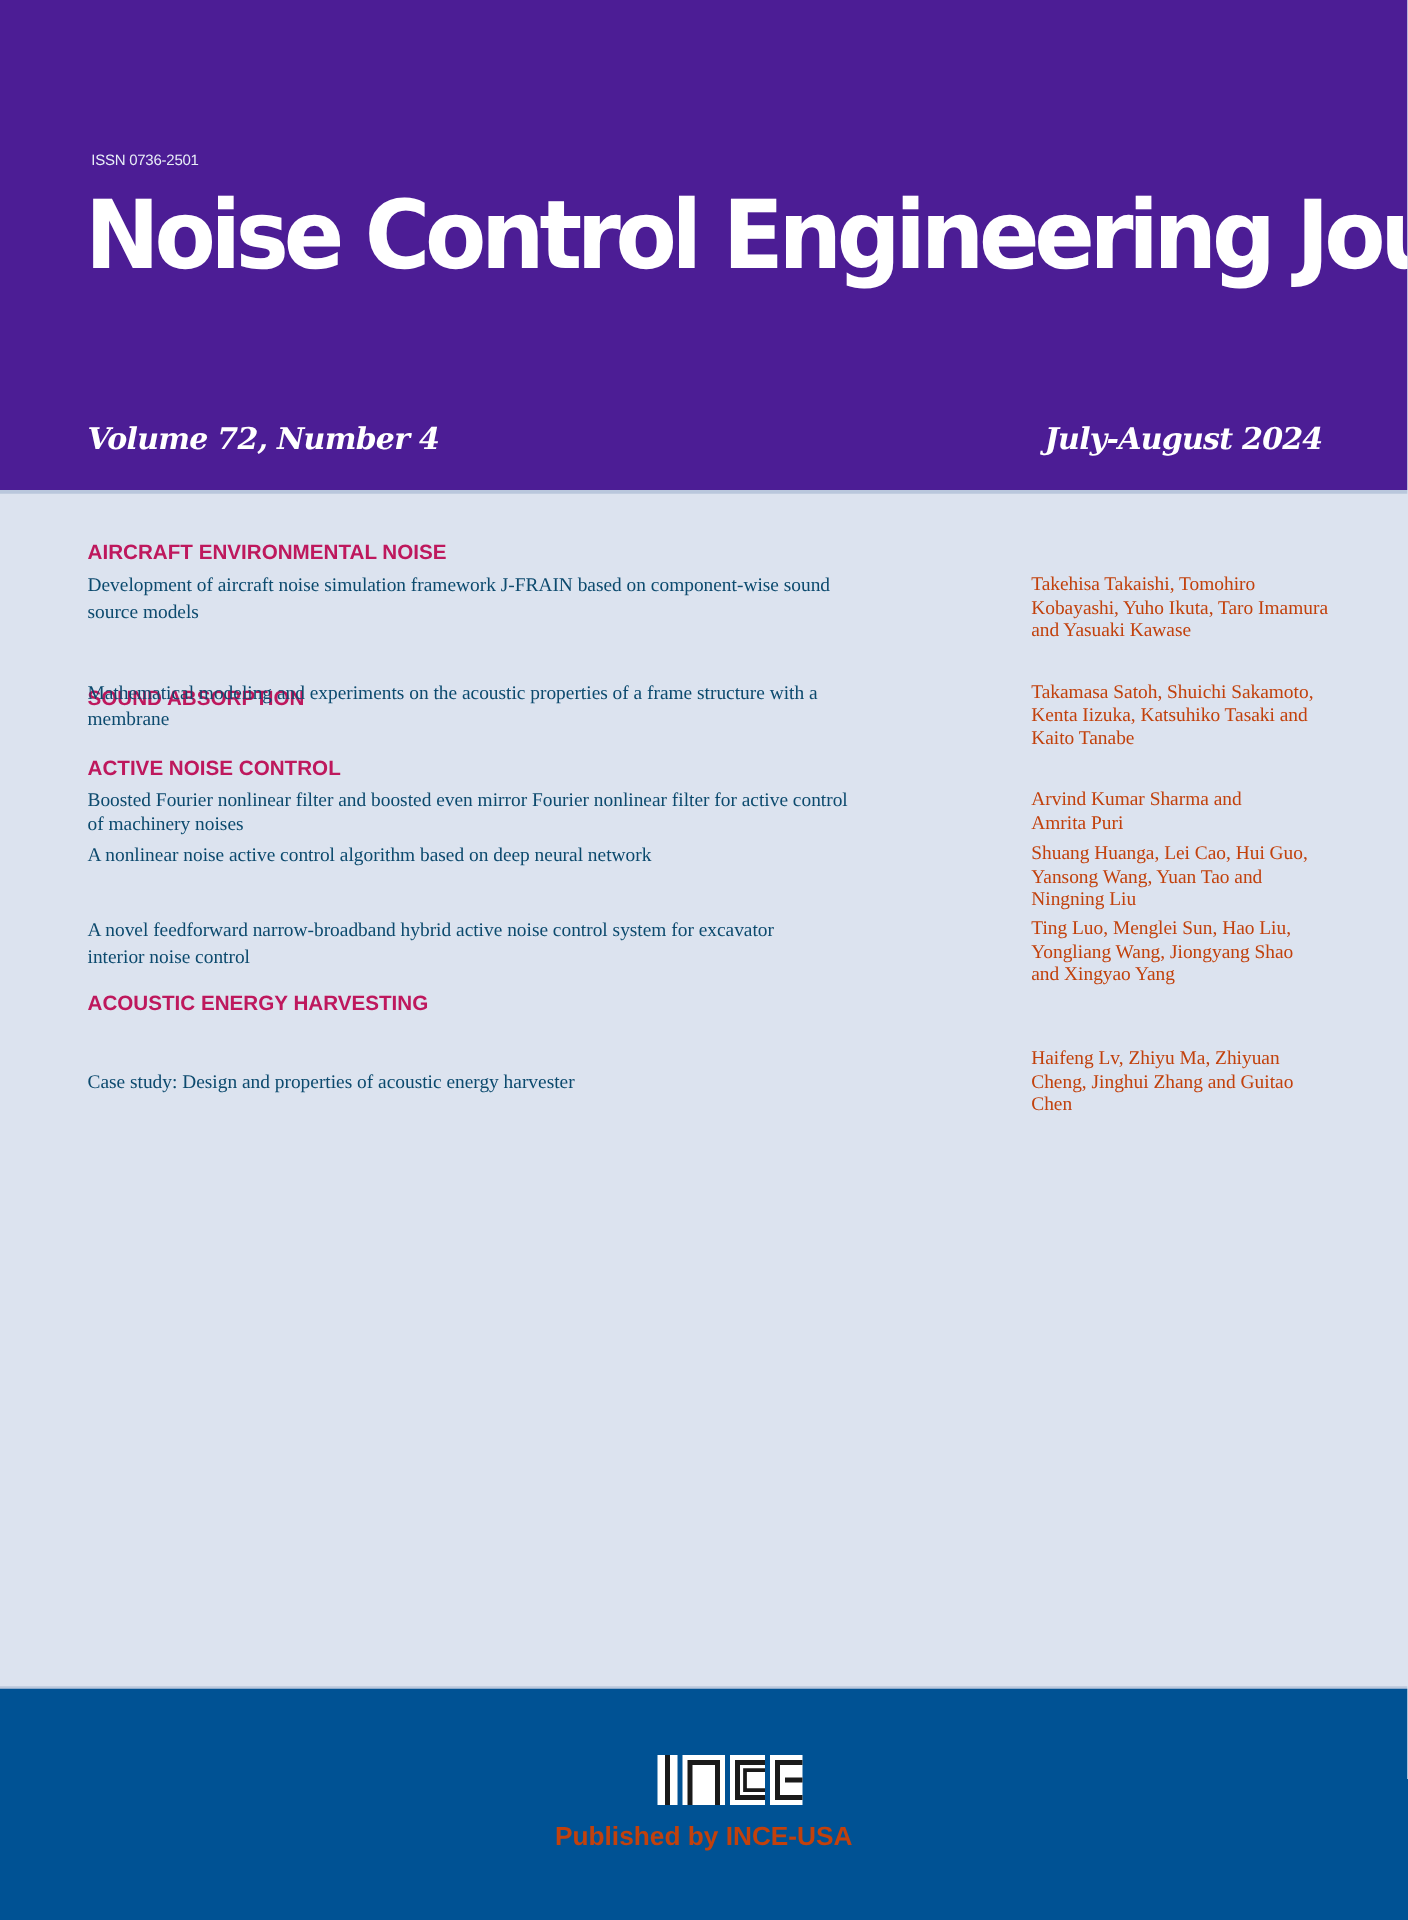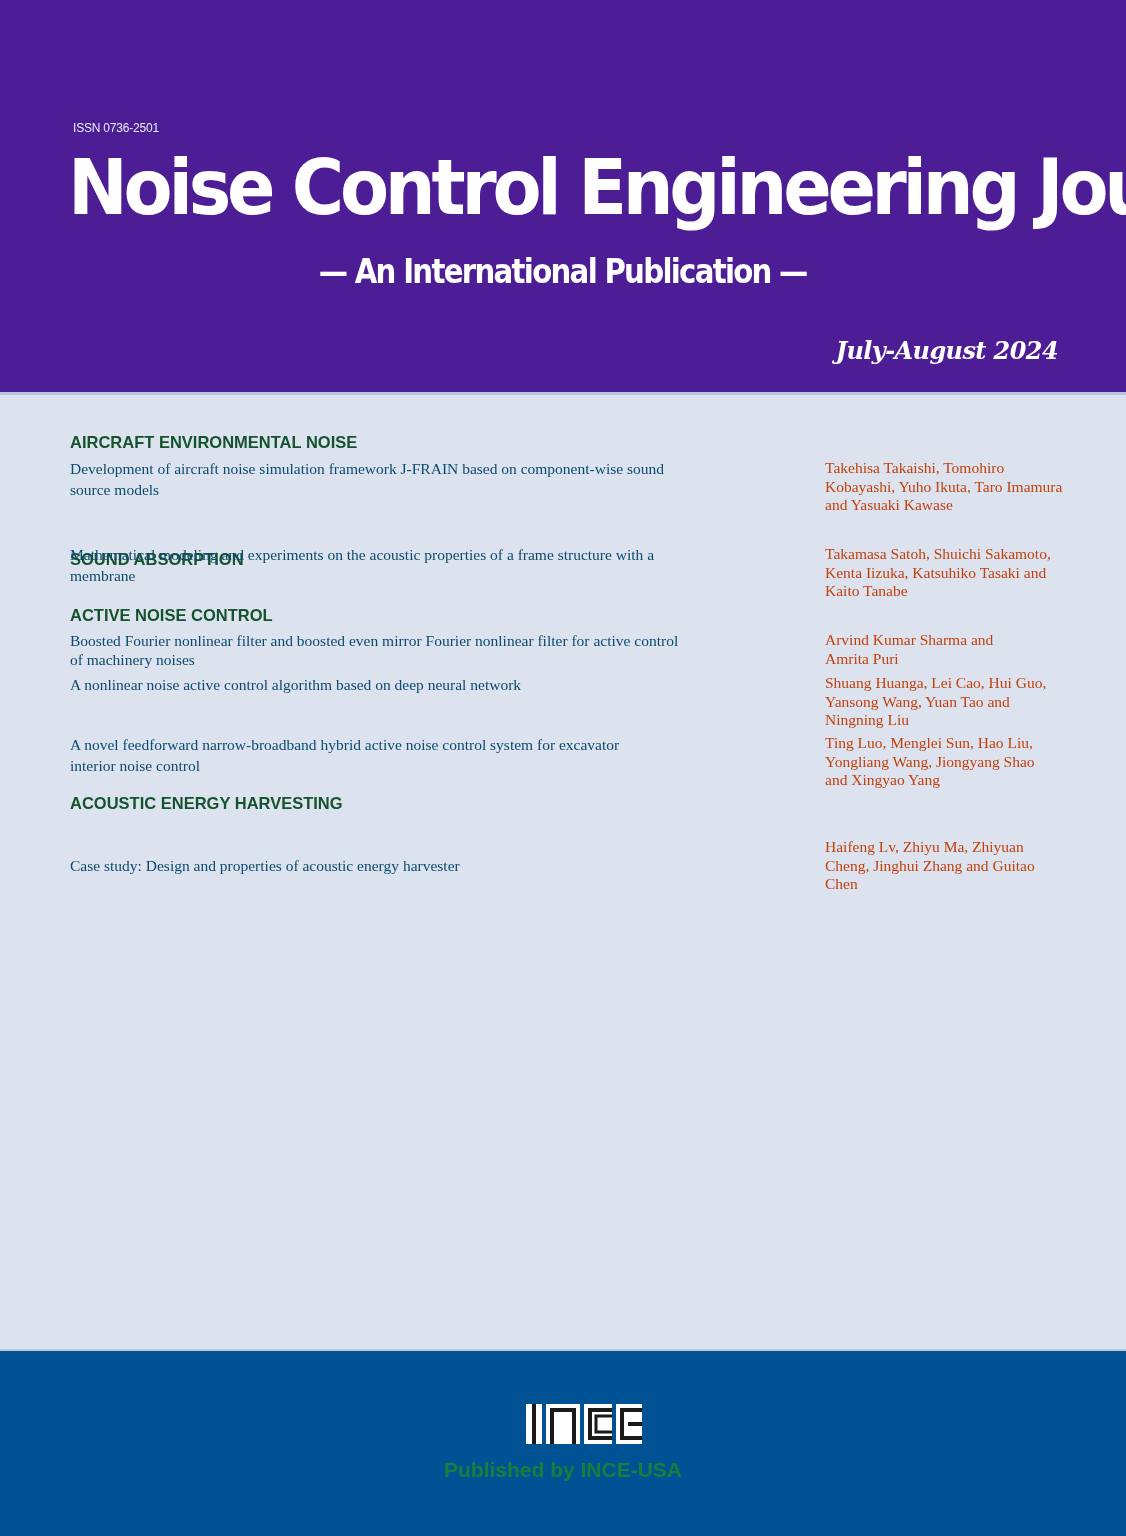--- a/index.html
+++ b/index.html
@@ -61,21 +61,21 @@
       white-space: nowrap;
       text-align: right;
     }
 
     .contents { position: absolute; left: 0; top: 0; width: 1126px; }
     .section-heading {
       position: absolute; left: 70px;
       font-family: "Liberation Sans", sans-serif;
       font-weight: bold;
       font-size: 16.5px;
-      color: #14532d;
+      color: #be185d;
       white-space: nowrap;
     }
     .article-title {
       position: absolute; left: 70px; width: 620px;
       font-family: "Liberation Serif", serif;
       font-size: 15.5px;
       line-height: 21px;
       color: #0c4a6e;
     }
     .article-authors {
@@ -96,32 +96,30 @@
     }
     .logo {
       position: absolute; left: 525px; top: 1403px; width: 118px; height: 42px;
     }
     .published {
       position: absolute; left: 0; top: 1458px; width: 1126px;
       text-align: center;
       font-family: "Liberation Sans", sans-serif;
       font-weight: bold;
       font-size: 21px;
-      color: #15803d;
+      color: #c2410c;
     }
   </style>
 </head>
 <body>
 
 <div class="header">
   <div class="issn">ISSN 0736-2501</div>
   <div class="title">Noise Control Engineering Journal</div>
-  <div class="subtitle">
-    <span class="inner">— An International Publication —</span>
-  </div>
+  <div class="volume">Volume 72, Number 4</div>
   <div class="date">July-August 2024</div>
 </div>
 <div class="header-edge"></div>
 
 <div class="contents">
 
   <div class="section-heading" style="top:433px;">AIRCRAFT ENVIRONMENTAL NOISE</div>
   <div class="article-title" style="top:458px;">Development of aircraft noise simulation framework J-FRAIN based on component-wise sound source models</div>
   <div class="article-authors" style="top:459px; width:250px;">Takehisa Takaishi, Tomohiro Kobayashi, Yuho Ikuta, Taro Imamura and Yasuaki Kawase</div>
 

